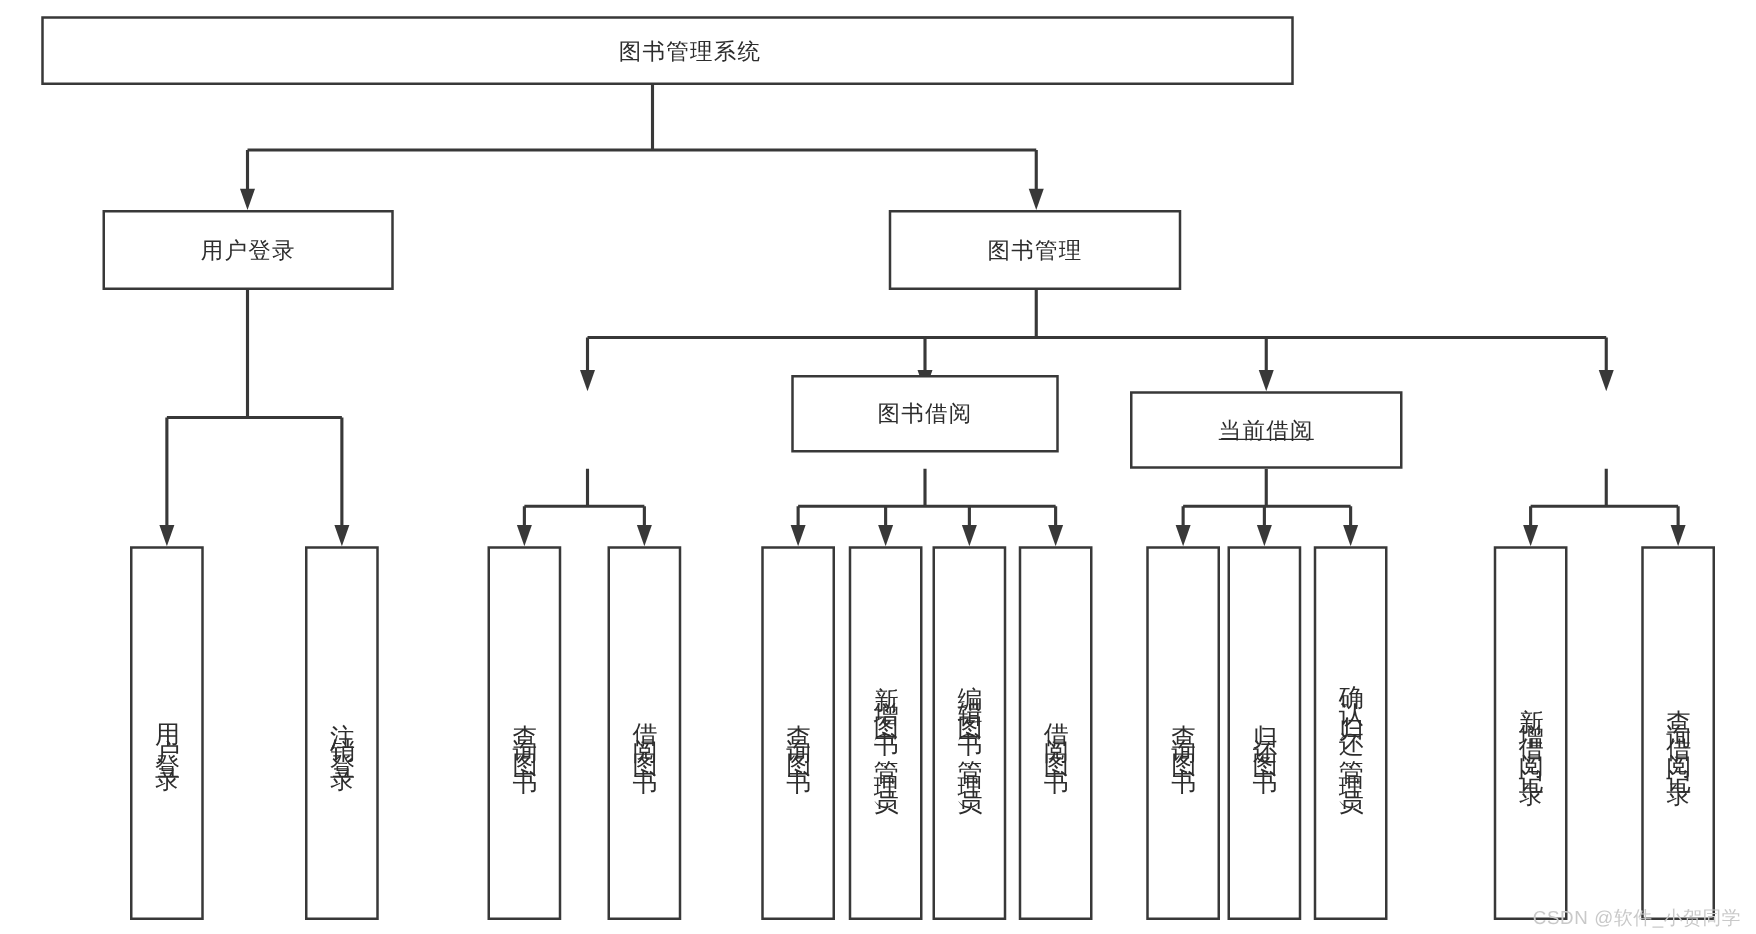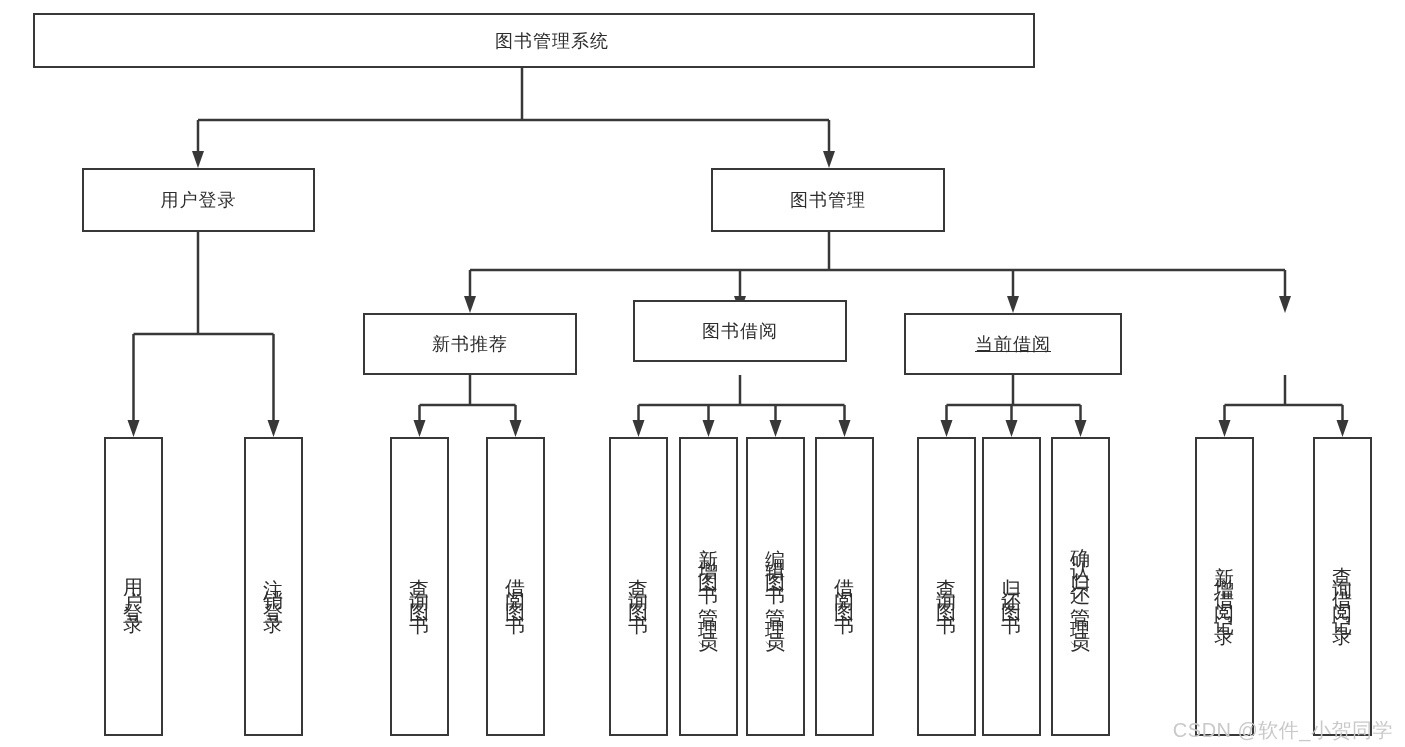--- a/index.html
+++ b/index.html
@@ -43,21 +43,21 @@
     writing-mode:vertical-rl;
     text-orientation:mixed;
     font-size:20px;
     line-height:1;
     letter-spacing:12px;
     white-space:nowrap;
   }
   .watermark{
     position:absolute;
     right:12px;bottom:3px;
-    font-size:20px;
+    font-size:15px;
     color:var(--wm);
     letter-spacing:0.5px;
     z-index:5;
   }
 </style>
 </head>
 <body>
 
 <div class="canvas">
 
@@ -99,23 +99,20 @@
     <span>图书管理系统</span>
   </div>
 
   <div class="node" style="left:82px;top:168px;width:233px;height:64px;">
     <span>用户登录</span>
   </div>
   <div class="node" style="left:711px;top:168px;width:234px;height:64px;">
     <span>图书管理</span>
   </div>
 
-  <div class="node" style="left:363px;top:313px;width:214px;height:62px;">
-    <span>新书推荐</span>
-  </div>
   <div class="node" style="left:633px;top:300px;width:214px;height:62px;">
     <span>图书借阅</span>
   </div>
   <div class="node" style="left:904px;top:313px;width:218px;height:62px;text-decoration:underline;">
     <span>当前借阅</span>
   </div>
 
   <div class="leaf" style="left:104px;top:437px;width:59px;height:299px;">
     <span>用户登录</span>
   </div>

